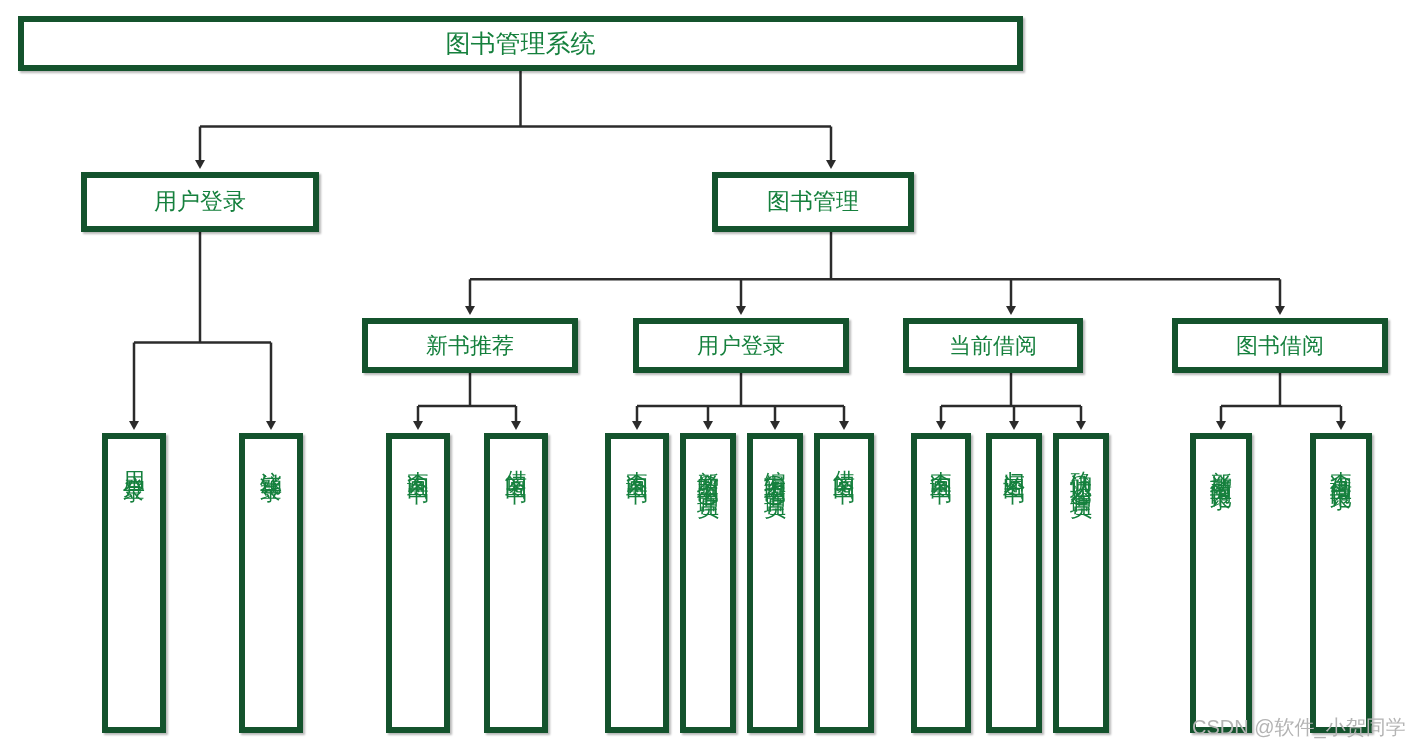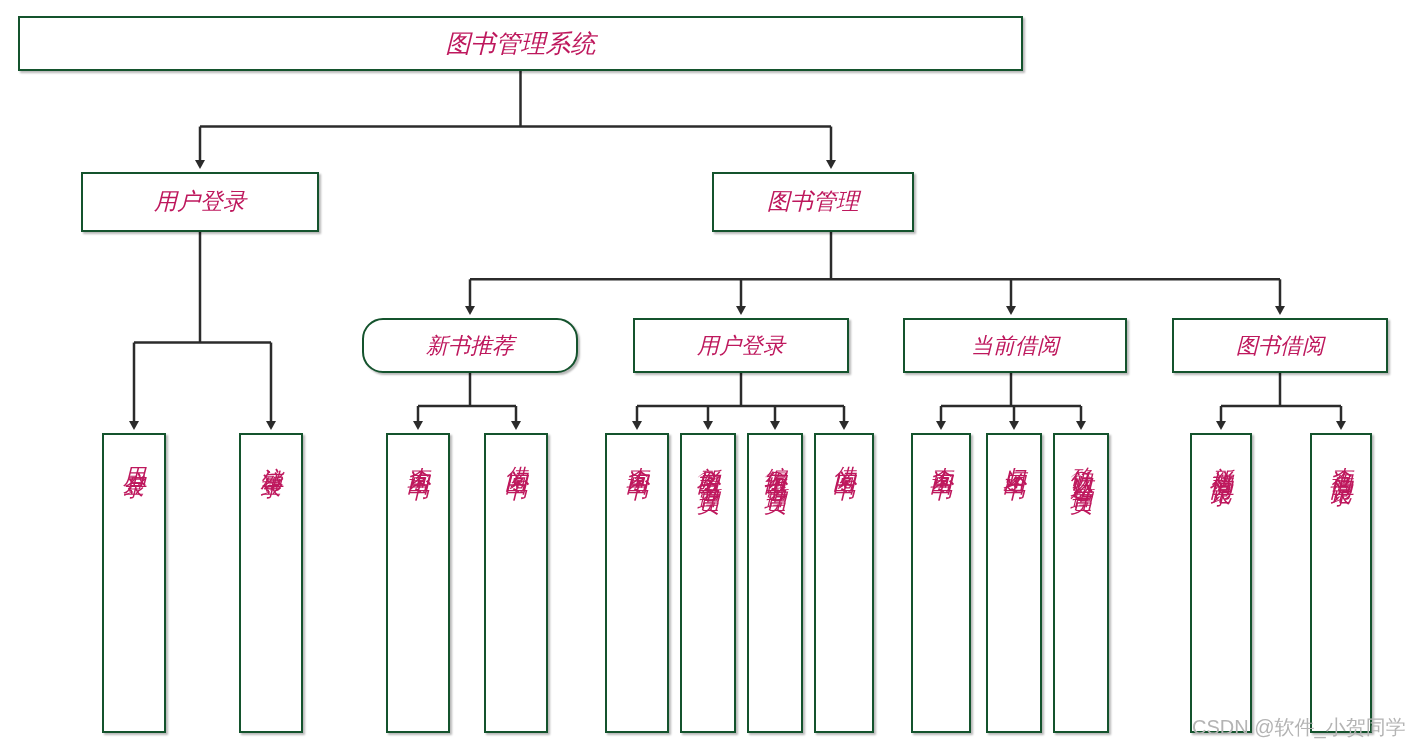--- a/index.html
+++ b/index.html
@@ -22,28 +22,27 @@
     left: 0;
     top: 0;
     width: 1405px;
     height: 747px;
     pointer-events: none;
   }
   .node {
     position: absolute;
     box-sizing: border-box;
     background: #ffffff;
-    border: 2px solid #14532d;
+    border: 6px solid #14532d;
     box-shadow: 2px 2px 2px rgba(0,0,0,0.28);
     display: flex;
     align-items: center;
     justify-content: center;
-    color: #be185d;
+    color: #15803d;
     z-index: 2;
-    font-style: italic;
   }
   .node .label {
     display: block;
     text-align: center;
     line-height: 1.18;
     white-space: pre;
   }
   .node.horizontal .label {
     writing-mode: horizontal-tb;
   }
@@ -121,27 +120,27 @@
   <div id="node-layer">
       <div class="node root horizontal" style="left: 18px; top: 16px; width: 1005px; height: 55px;">
         <span class="label">图书管理系统</span>
       </div>
       <div class="node lvl2 horizontal" style="left: 81px; top: 172px; width: 238px; height: 60px;">
         <span class="label">用户登录</span>
       </div>
       <div class="node lvl2 horizontal" style="left: 712px; top: 172px; width: 202px; height: 60px;">
         <span class="label">图书管理</span>
       </div>
-      <div class="node lvl3 horizontal" style="left: 362px; top: 318px; width: 216px; height: 55px; border-radius: 21px;">
+      <div class="node lvl3 horizontal" style="left: 362px; top: 318px; width: 216px; height: 55px;">
         <span class="label">新书推荐</span>
       </div>
       <div class="node lvl3 horizontal" style="left: 633px; top: 318px; width: 216px; height: 55px;">
         <span class="label">用户登录</span>
       </div>
-      <div class="node lvl3 horizontal" style="left: 903px; top: 318px; width: 224px; height: 55px;">
+      <div class="node lvl3 horizontal" style="left: 903px; top: 318px; width: 180px; height: 55px;">
         <span class="label">当前借阅</span>
       </div>
       <div class="node lvl3 horizontal" style="left: 1172px; top: 318px; width: 216px; height: 55px;">
         <span class="label">图书借阅</span>
       </div>
       <div class="node leaf vertical" style="left: 102px; top: 433px; width: 64px; height: 300px;">
         <span class="label">用户登录</span>
       </div>
       <div class="node leaf vertical" style="left: 239px; top: 433px; width: 64px; height: 300px;">
         <span class="label">注销登录</span>

